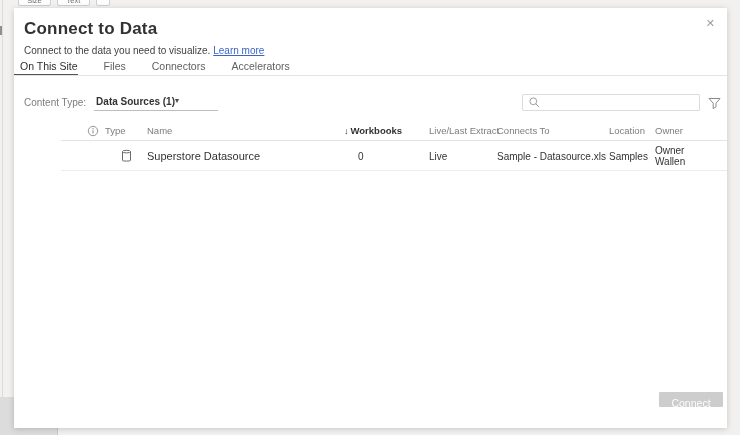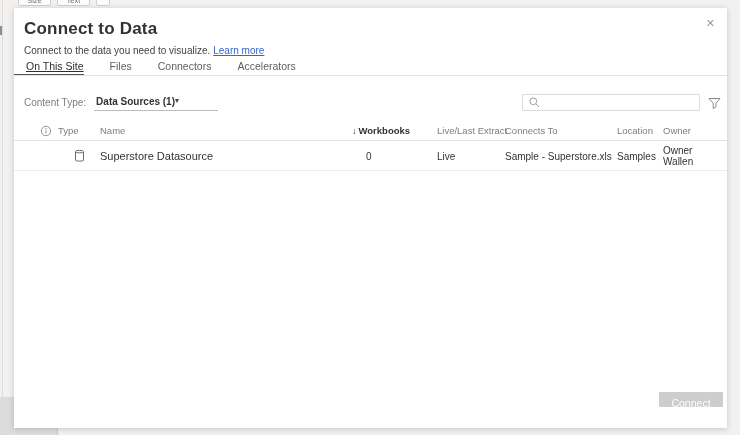--- a/index.html
+++ b/index.html
@@ -36,21 +36,21 @@
   .dlg-subtitle{
     position:absolute;left:10px;top:37px;font-size:10px;color:#424242;
   }
   .dlg-subtitle .link{color:#3b64c8;text-decoration:underline;cursor:pointer;margin-left:3px;}
   
   .tabs{
     position:absolute;left:0;right:0;top:52px;height:16px;
     display:flex;gap:26px;font-size:10.5px;color:#5f5f5f;
   }
   .tab{padding-bottom:4px;cursor:pointer;white-space:nowrap;}
-  .tab.first{padding-left:12px;text-decoration:underline;}
+  .tab.first{padding-left:6px;}
   .tab.active{color:#2e2e2e;border-bottom:2px solid #545454;}
   .tabs-divider{position:absolute;left:0;right:0;top:67px;height:1px;background:#e4e4e4;}
   
   .content-type-row{
     position:absolute;left:10px;top:84px;height:20px;
     display:flex;align-items:center;font-size:10px;
   }
   .content-type-label{color:#7d7d7d;margin-right:8px;}
   .content-type-select{
     width:124px;display:flex;align-items:center;justify-content:flex-start;
@@ -66,21 +66,21 @@
   .search-box svg{flex:0 0 auto;margin-right:5px;}
   .search-box input{
     border:none;outline:none;flex:1;font-size:10px;color:#333;
     font-family:"Liberation Sans",sans-serif;background:transparent;min-width:0;
   }
   .search-box input::placeholder{color:#b3b3b3;}
   .filter-btn{position:absolute;left:694px;top:89px;width:13px;height:13px;cursor:pointer;}
   
   .grid-row{
     display:grid;grid-template-columns:25px 42px 1fr 85px 68px 112px 46px 54px;
-    align-items:center;padding:0 10px 0 19px;
+    align-items:center;padding:0 18px 0 19px;margin-left:47px;
   }
   .thead{
     position:absolute;left:0;right:0;top:113px;height:20px;
     border-bottom:1px solid #e3e3e3;font-size:9.5px;color:#7d7d7d;
   }
   .thead .th{cursor:pointer;white-space:nowrap;}
   .th-workbooks{color:#333;font-weight:bold;}
   .sort-arrow{font-size:9px;margin-right:2px;color:#333;}
   .trow{
     position:absolute;left:0;right:0;top:134px;height:29px;
@@ -168,20 +168,20 @@
       <div></div>
       <div class="cell-center">
         <svg width="11" height="14" viewBox="0 0 11 14">
           <path d="M1.5 2.6 V11.4 C1.5 12.3 9.5 12.3 9.5 11.4 V2.6" fill="none" stroke="#6b6b6b" stroke-width="1"></path>
           <ellipse cx="5.5" cy="2.6" rx="4" ry="1.3" fill="none" stroke="#6b6b6b" stroke-width="1"></ellipse>
         </svg>
       </div>
       <div class="td-name">Superstore Datasource</div>
       <div class="td-workbooks">0</div>
       <div>Live</div>
-      <div>Sample - Superstore.xls</div>
+      <div>Sample - Datasource.xls</div>
       <div>Samples</div>
       <div>Owner Wallen</div>
     </div>
 
     <button class="connect-btn">Connect</button>
   </div>
 </div>
 
 </body></html>

